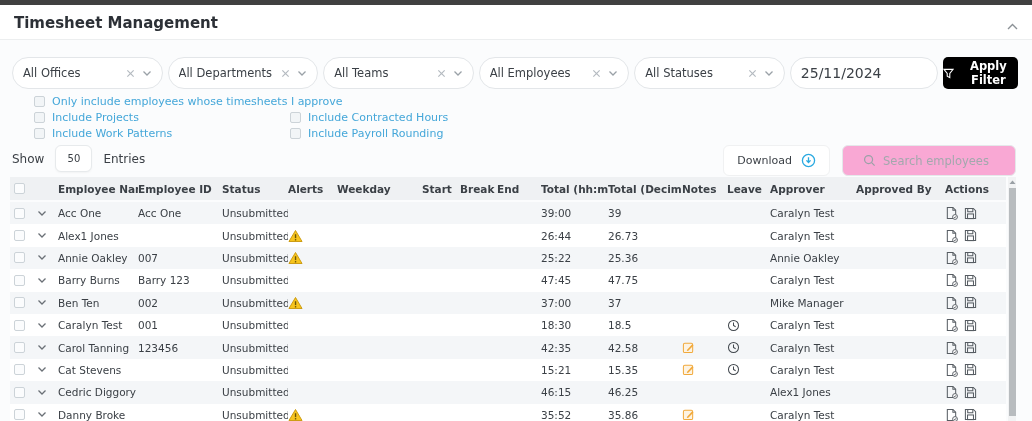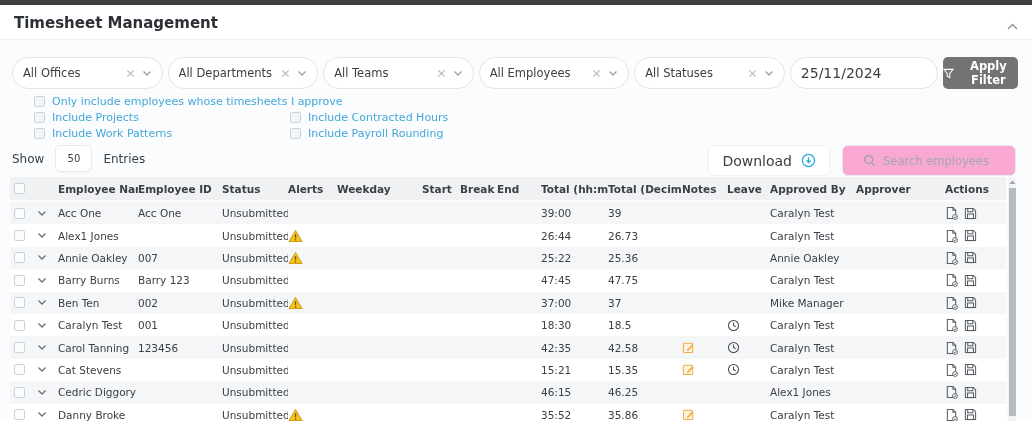--- a/index.html
+++ b/index.html
@@ -19,35 +19,35 @@
   .dd, .date-input {
     height:32px; background:#fff; border:1px solid #e3e6e9; border-radius:16px;
     display:flex; align-items:center; padding:0 10px; font-size:11.5px; color:#3b4046;
   }
   .dd { width:152px; }
   .dd-label { flex:1; white-space:nowrap; overflow:hidden; }
   .dd-icons { display:flex; align-items:center; gap:7px; }
   .date-input { width:148px; }
   .date-input input { border:none; outline:none; flex:1; font-size:14px; color:#3b4046; font-family:inherit; background:transparent; }
   .apply-btn {
-    width:76px; height:32px; background:#737373; border:none; border-radius:5px;
+    width:76px; height:32px; background:#000000; border:none; border-radius:5px;
     color:#fff; font-size:11.5px; font-weight:bold; display:flex; align-items:center;
     justify-content:center; gap:5px; cursor:pointer; font-family:inherit;
   }
   
   .checks { position:absolute; top:90px; left:12px; display:flex; flex-direction:column; gap:3px; }
   .check-row { display:flex;padding-left:22px; }
   .check-item { display:flex; align-items:center; gap:7px; font-size:11px; color:#45a7d9; cursor:pointer; }
   .check-item.w { width:256px; }
   .cb { width:11px; height:11px; flex:none; border:1px solid #ccd3d8; border-radius:2px; background:#f2f5f7; }
   
   .toolbar { position:absolute; top:140px; left:12px; right:16px; height:32px; }
   .show-group { display:flex; align-items:center; gap:11px; font-size:12px; color:#3a3f45; margin-top:0; }
   .entries-input { width:37px; height:27px; background:#fff; border:1px solid #e7eaec; border-radius:6px; text-align:center; font-size:10px; color:#3b4046; font-family:inherit; outline:none; box-shadow:0 1px 2px rgba(0,0,0,.04); }
-  .download-btn { position:absolute; right:186px; top:0; height:31px; background:#fff; border:1px solid #f0f1f2; border-radius:6px; padding:0 13px; display:flex; align-items:center; gap:9px; font-size:14px; color:#3a3f45; cursor:pointer; font-family:inherit; }
+  .download-btn { position:absolute; right:186px; top:0; height:31px; background:#fff; border:1px solid #f0f1f2; border-radius:6px; padding:0 13px; display:flex; align-items:center; gap:9px; font-size:11px; color:#3a3f45; cursor:pointer; font-family:inherit; }
   .search-box { position:absolute; right:0; top:0; width:174px; height:31px; background:#f9a8d4; border:1px solid #e5e8ea; border-radius:6px; display:flex; align-items:center; gap:7px; padding:0 20px; }
   .search-box input { border:none; outline:none; width:100%; font-size:11.5px; color:#3b4046; background:transparent; font-family:inherit; }
   .search-box input::placeholder { color:#a2a8ad; }
   
   .table { position:absolute; top:172px; left:10px; width:996px; }
   .grid { display:grid; grid-template-columns:24px 24px 80px 84px 66px 49px 85px 38px 37px 44px 67px 74px 45px 43px 86px 89px 61px; align-items:center; }
   .thead { height:23px; background:#eff1f3; font-size:10px; font-weight:bold; color:#3e434a; }
   .th { white-space:nowrap; }
   .tbody { margin-top:2px; }
   .tr { height:22.4px; }
@@ -248,22 +248,22 @@
       <div class="td th">Status</div>
       <div class="td th">Alerts</div>
       <div class="td th">Weekday</div>
       <div class="td th">Start</div>
       <div class="td th">Break</div>
       <div class="td th">End</div>
       <div class="td th">Total (hh:mm)</div>
       <div class="td th">Total (Decimal)</div>
       <div class="td th">Notes</div>
       <div class="td th">Leave</div>
+      <div class="td th">Approver</div>
       <div class="td th">Approved By</div>
-      <div class="td th">Approver</div>
       <div class="td th">Actions</div>
     </div>
     <div class="tbody">
   <div class="tr grid">
     <div class="td">
             <span class="cb cb-cell"></span>
           </div>
     <div class="td">
             <span class="exp">
       <svg width="10" height="7" viewBox="0 0 10 7">

